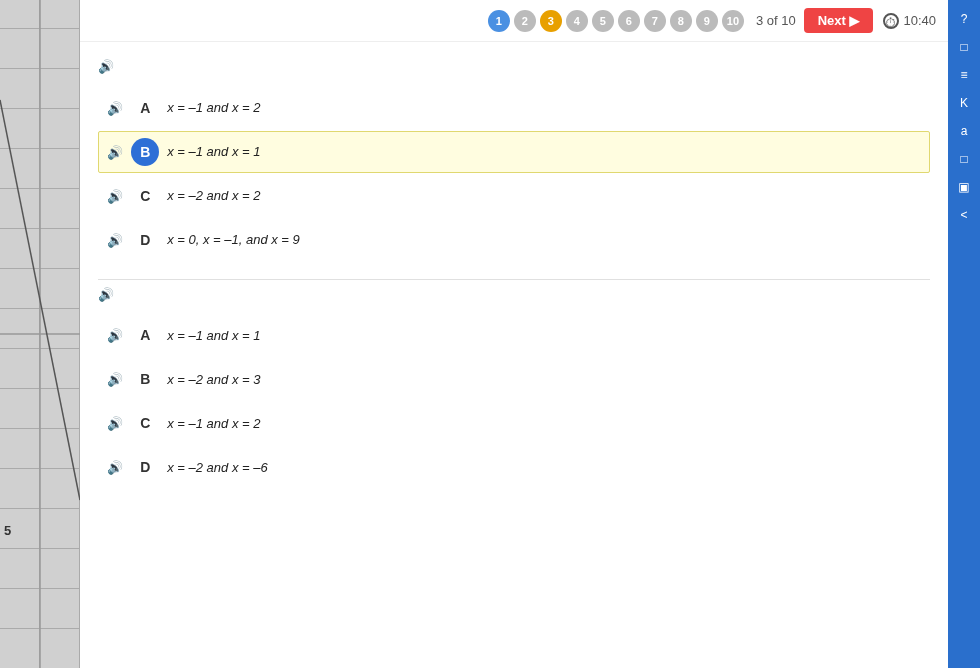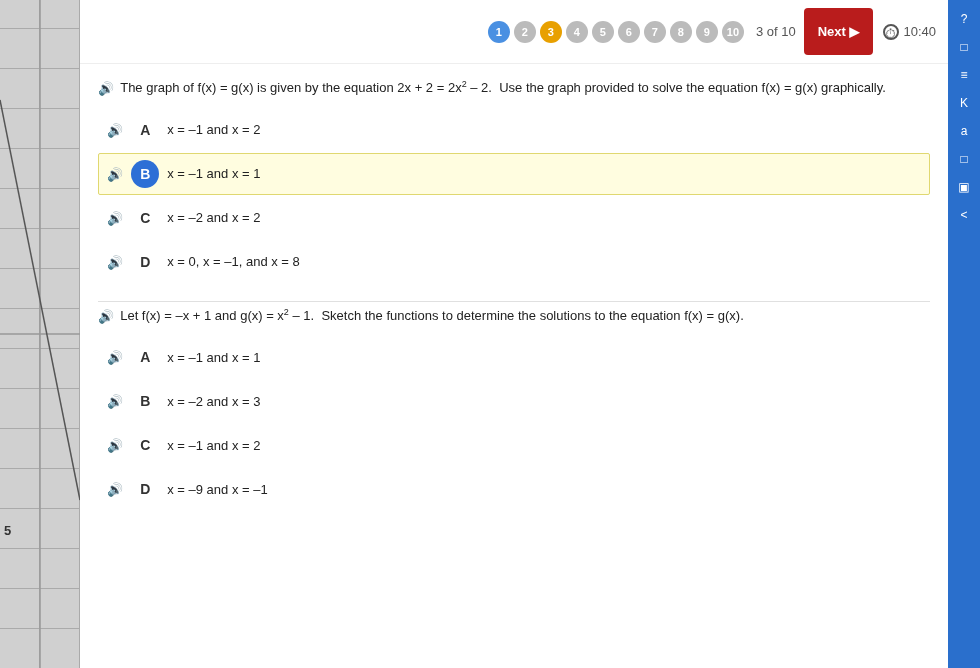--- a/index.html
+++ b/index.html
@@ -80,24 +80,24 @@
     }
     .dot.blue {
       background: #4a90e2;
     }
     .page-info {
       font-size: 13px;
       color: #555;
       margin-right: 8px;
     }
     .next-btn {
-      background: #b91c1c;
+      background: #ef4444;
       color: #fff;
       border: none;
-      padding: 16px 14px;
+      padding: 5px 14px;
       border-radius: 4px;
       font-size: 13px;
       font-weight: bold;
       cursor: pointer;
       display: flex;
       align-items: center;
       gap: 4px;
       margin-right: 10px;
       text-align: right;
     }
@@ -178,20 +178,21 @@
       color: #fff;
     }
     .option-letter-box.grey-bg {
       background: transparent;
       color: #333;
       font-weight: bold;
     }
     .option-text {
       font-size: 13px;
       color: #222;
+      font-style: italic;
     }
     sup {
       font-size: 9px;
     }
 
     
     .right-sidebar {
       width: 32px;
       background: #2a6fcc;
       display: flex;
@@ -254,73 +255,71 @@
       <span class="timer-circle">⏱</span>
       <span>10:40</span>
     </div>
   </div>
 
   <div class="questions-area">
 
     <div class="question-block">
       <div class="question-text">
         <span class="speaker-icon">🔊</span>
-        <span>The graph of f(x) = g(x) is given by the equation 2x + 2 = 2x<sup>2</sup> – 2.&nbsp; Use the graph provided to solve the equation f(x) = g(x) graphically.</span>
       </div>
       <div class="options-list">
         <div class="option-row">
           <span class="speaker-icon">🔊</span>
           <div class="option-letter-box grey-bg">A</div>
           <span class="option-text">x = –1 and x = 2</span>
         </div>
         <div class="option-row selected">
           <span class="speaker-icon">🔊</span>
           <div class="option-letter-box blue-bg">B</div>
           <span class="option-text">x = –1 and x = 1</span>
         </div>
         <div class="option-row">
           <span class="speaker-icon">🔊</span>
           <div class="option-letter-box grey-bg">C</div>
           <span class="option-text">x = –2 and x = 2</span>
         </div>
         <div class="option-row">
           <span class="speaker-icon">🔊</span>
           <div class="option-letter-box grey-bg">D</div>
-          <span class="option-text">x = 0, x = –1, and x = 8</span>
+          <span class="option-text">x = 0, x = –1, and x = 9</span>
         </div>
       </div>
     </div>
 
     <div class="divider"></div>
 
     <div class="question-block">
       <div class="question-text">
         <span class="speaker-icon">🔊</span>
-        <span>Let f(x) = –x + 1 and g(x) = x<sup>2</sup> – 1.&nbsp; Sketch the functions to determine the solutions to the equation f(x) = g(x).</span>
       </div>
       <div class="options-list">
         <div class="option-row">
           <span class="speaker-icon">🔊</span>
           <div class="option-letter-box grey-bg">A</div>
           <span class="option-text">x = –1 and x = 1</span>
         </div>
         <div class="option-row">
           <span class="speaker-icon">🔊</span>
           <div class="option-letter-box grey-bg">B</div>
           <span class="option-text">x = –2 and x = 3</span>
         </div>
         <div class="option-row">
           <span class="speaker-icon">🔊</span>
           <div class="option-letter-box grey-bg">C</div>
           <span class="option-text">x = –1 and x = 2</span>
         </div>
         <div class="option-row">
           <span class="speaker-icon">🔊</span>
           <div class="option-letter-box grey-bg">D</div>
-          <span class="option-text">x = –9 and x = –1</span>
+          <span class="option-text">x = –2 and x = –6</span>
         </div>
       </div>
     </div>
 
   </div>
 </div>
 
 <div class="right-sidebar">
   <div class="sidebar-icon">?</div>
   <div class="sidebar-icon">□</div>

